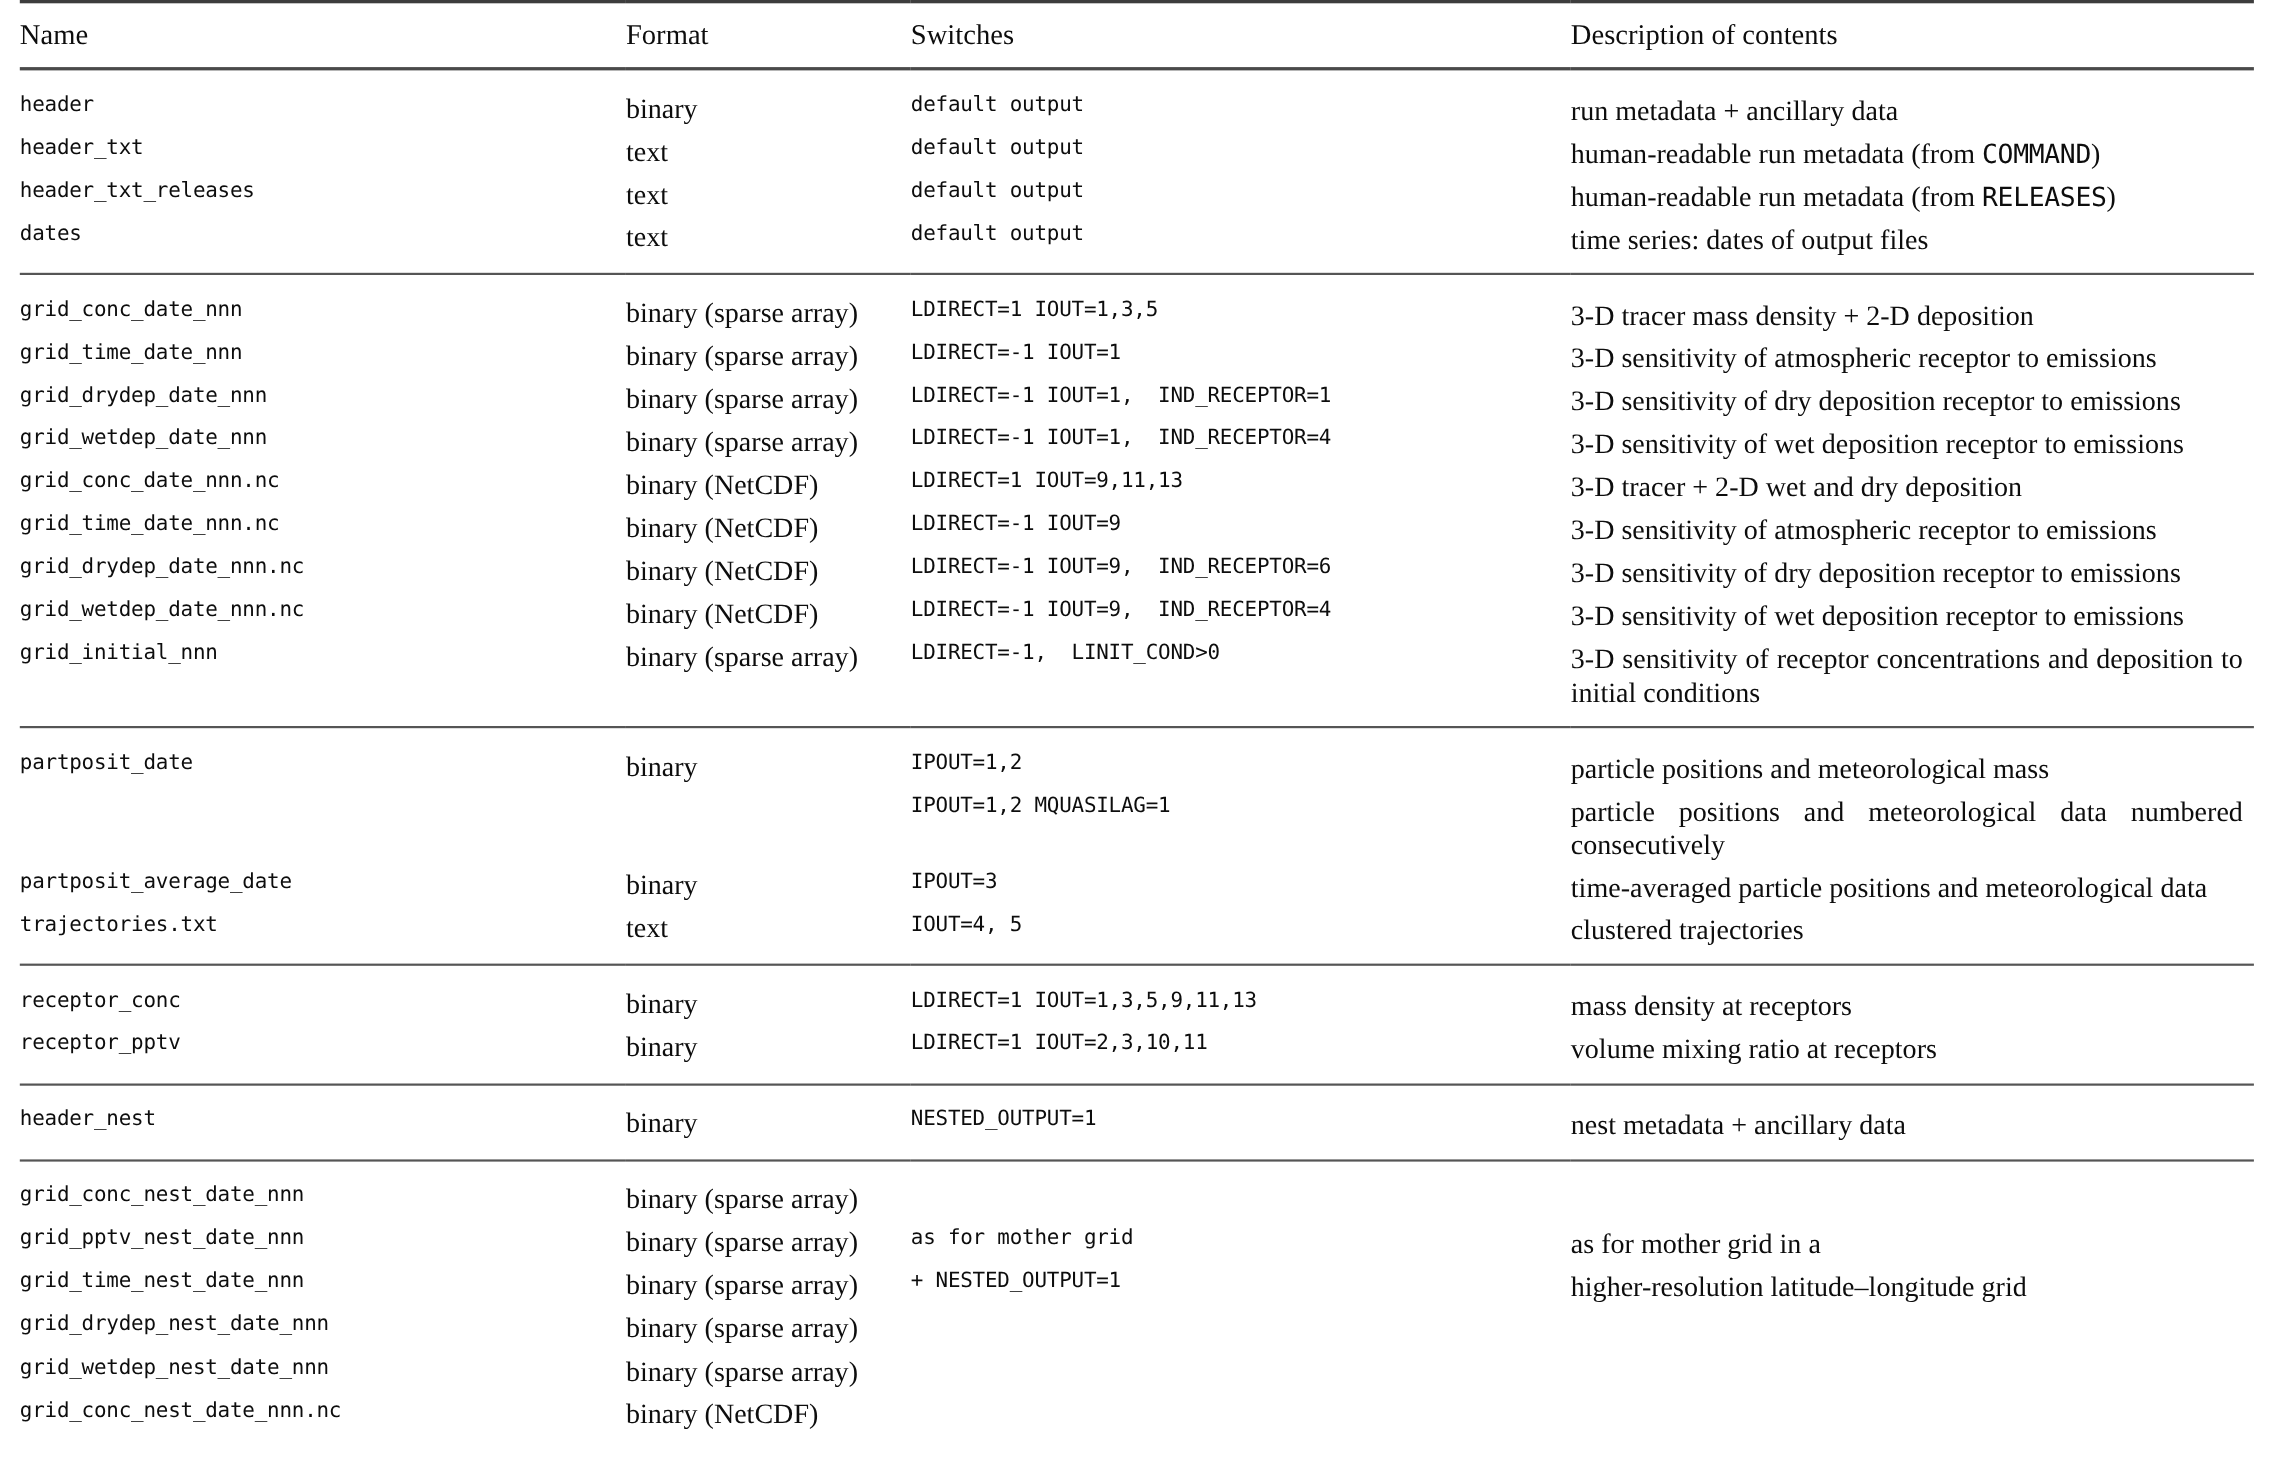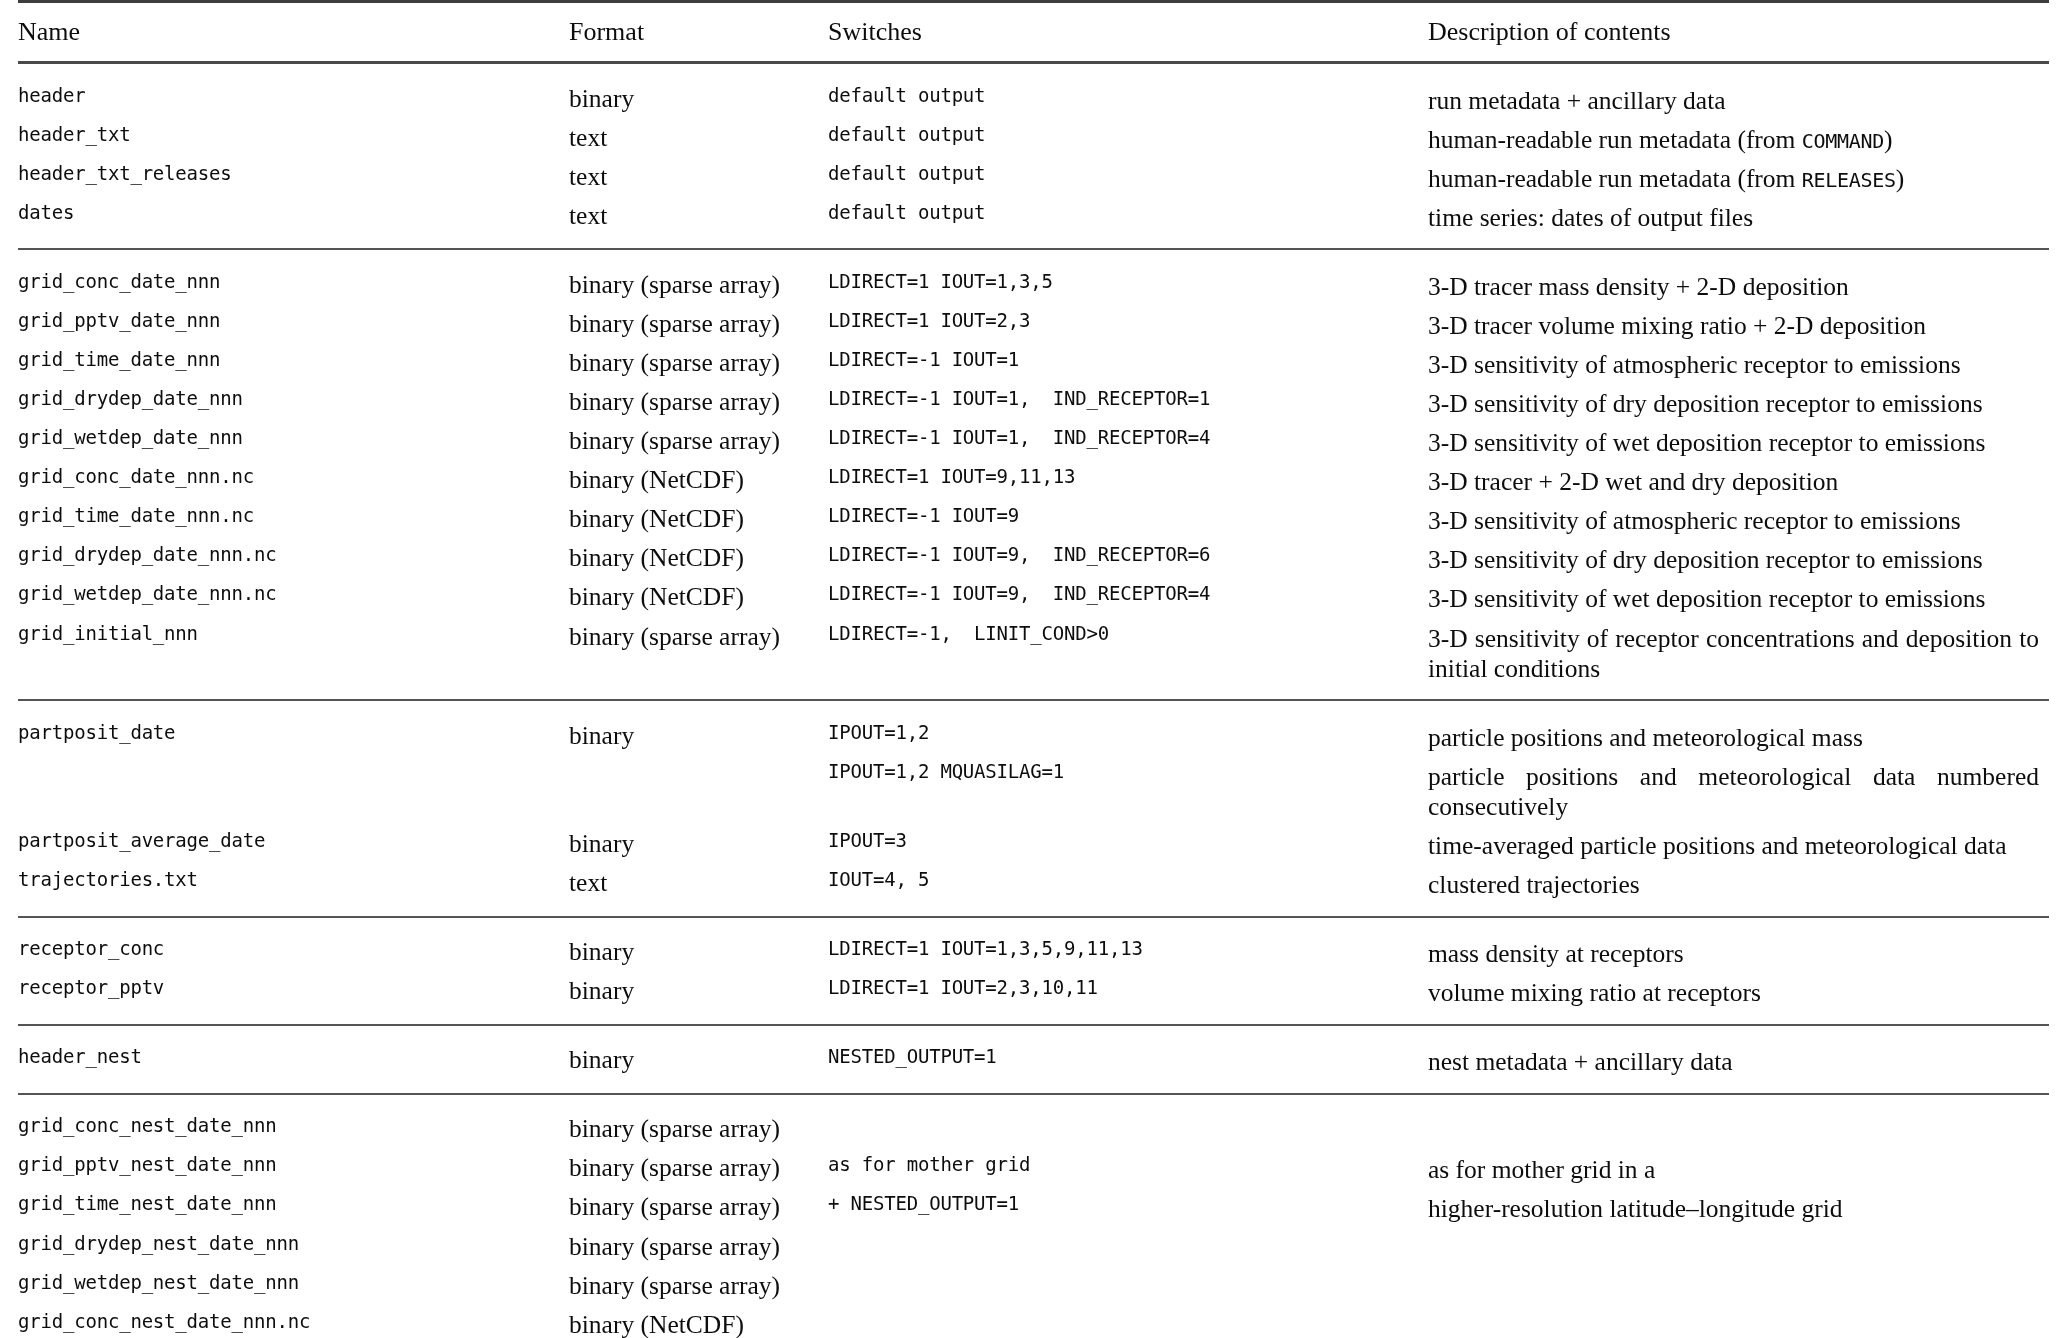--- a/index.html
+++ b/index.html
@@ -75,21 +75,21 @@
   td.desc {
     font-family: "Liberation Serif", "DejaVu Serif", serif;
     font-size: 25.5px;
     line-height: 1.18;
     margin-left: 48px;
   }
   td.desc.justify { text-align: justify; text-align-last: left; }
 
   td.desc .mi {
     font-family: "DejaVu Sans Mono", "Liberation Mono", monospace;
-    font-size: 20px;
+    font-size: 24px;
     letter-spacing: -0.3px;
   }
 
   .nowrapdesc { white-space: nowrap; }
 </style>
 </head>
 <body>
 
 <div id="table-wrap">
   <table class="outtable">
@@ -148,26 +148,20 @@
         <tr class="spacer-lg">
           <td colspan="4"></td>
         </tr>
         <tr>
           <td class="cell mono">grid_conc_date_nnn</td>
           <td class="cell serif">binary (sparse array)</td>
           <td class="cell mono">LDIRECT=1 IOUT=1,3,5</td>
           <td class="cell desc nowrapdesc">3-D tracer mass density + 2-D deposition</td>
         </tr>
         <tr>
-          <td class="cell mono">grid_pptv_date_nnn</td>
-          <td class="cell serif">binary (sparse array)</td>
-          <td class="cell mono">LDIRECT=1 IOUT=2,3</td>
-          <td class="cell desc nowrapdesc">3-D tracer volume mixing ratio + 2-D deposition</td>
-        </tr>
-        <tr>
           <td class="cell mono">grid_time_date_nnn</td>
           <td class="cell serif">binary (sparse array)</td>
           <td class="cell mono">LDIRECT=-1 IOUT=1</td>
           <td class="cell desc nowrapdesc">3-D sensitivity of atmospheric receptor to emissions</td>
         </tr>
         <tr>
           <td class="cell mono">grid_drydep_date_nnn</td>
           <td class="cell serif">binary (sparse array)</td>
           <td class="cell mono">LDIRECT=-1 IOUT=1,  IND_RECEPTOR=1</td>
           <td class="cell desc justify">3-D sensitivity of dry deposition receptor to emissions</td>

